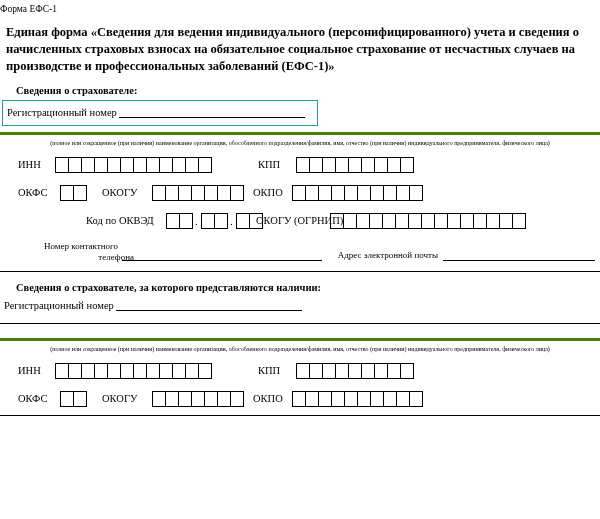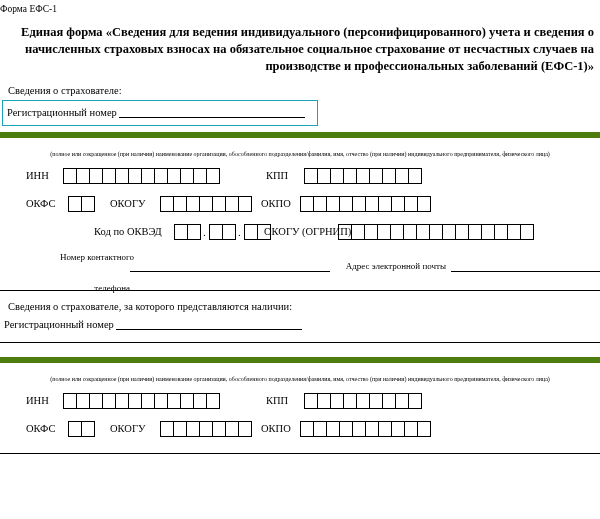--- a/index.html
+++ b/index.html
@@ -20,30 +20,30 @@
     height: 519px;
     position: relative;
     box-sizing: border-box;
   }
   .form-code {
     font-size: 9.5px;
     padding: 4px 0 0 0;
     font-family: "Liberation Serif", serif;
   }
   .doc-title {
-    text-align: right;
+    text-align: left;
     font-weight: bold;
     font-size: 12.5px;
     line-height: 1.35;
     margin: 10px 6px 0 6px;
   }
   .section-label {
     font-size: 10.5px;
-    font-weight: normal;
-    margin: 10px 0 4px 8px;
+    font-weight: bold;
+    margin: 10px 0 4px 16px;
   }
   .regnum-row {
     position: relative;
     height: 26px;
     margin-left: 2px;
     text-align: right;
   }
   .regnum-box {
     position: absolute;
     left: 0;
@@ -78,22 +78,22 @@
     top: 2px;
   }
   .hr {
     border: 0;
     border-top: 1px solid #000;
     margin: 4px 0 0 0;
     width: 100%;
   }
   .block {
     border-bottom: 1px solid #000;
-    border-top: 6px solid #4d7c0f;
-    padding: 8px;
+    border-top: 3px solid #4d7c0f;
+    padding: 0;
     position: relative;
   }
   .caption {
     text-align: center;
     font-size: 6px;
     line-height: 1.35;
     padding: 4px 14px 6px 14px;
     font-family: "Liberation Serif", serif;
   }
   .fieldrow {
@@ -250,22 +250,22 @@
           <span></span>
           <span></span>
           <span></span>
           <span></span>
           <span></span>
           <span></span>
       </div>
     </div>
 
     <div class="fieldrow" style="height:34px;">
-      <div class="small-lbl" style="left:8px; top:4px; width:118px;">Номер контактного</div>
-      <div class="small-lbl" style="left:4px; top:15px; width:118px;margin-top:20px;">телефона</div>
+      <div class="small-lbl" style="left:0px; top:4px; width:118px;">Номер контактного</div>
+      <div class="small-lbl" style="left:16px; top:15px; width:118px;">телефона</div>
       <div class="underline" style="left:122px; top:22px; width:200px;"></div>
       <div class="small-lbl" style="left:330px; top:13px; width:108px;">Адрес электронной почты</div>
       <div class="underline" style="left:443px; top:22px; width:152px;"></div>
     </div>
   </div>
 
   <div class="section-label">Сведения о страхователе, за которого представляются наличии:</div>
 
   <div class="regnum-row plain">
     <div class="regnum-inner">

